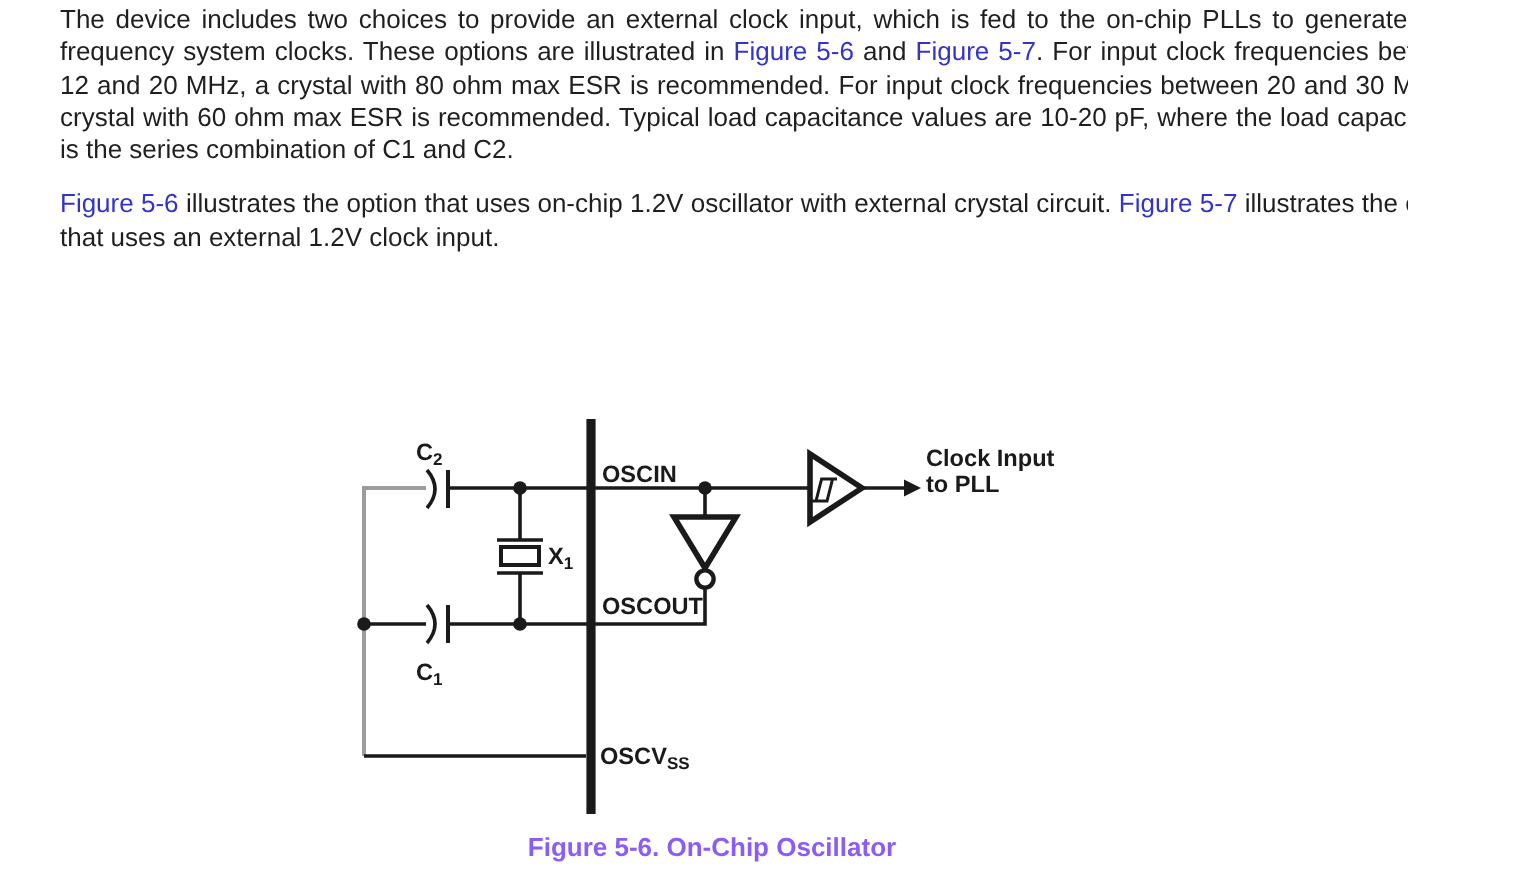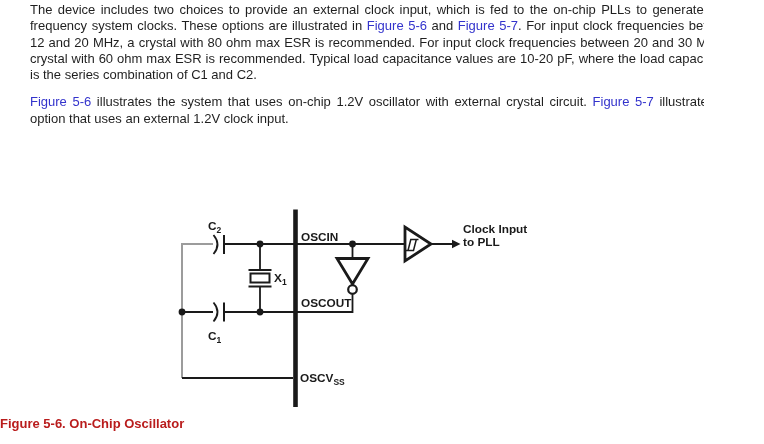--- a/index.html
+++ b/index.html
@@ -8,37 +8,37 @@
     background:#ffffff; font-family:"Liberation Sans", sans-serif;
   }
   #text-col {
     position:absolute; left:30px; top:2px; width:708px;
     color:#1f1f1f; font-size:13px; line-height:16.3px;
   }
   #text-col p { margin:0 0 11px 0; text-align:justify; }
   #text-col .link { color:#3333CC; cursor:pointer; }
   #circuit-svg { position:absolute; left:0; top:205px; }
   #figure-caption {
-    position:absolute; top:416px; left:0; width:712px; 
-    font-weight:bold; font-size:13px; color:#b91c1c;
+    position:absolute; top:416px; left:0; width:712px; text-align:center;
+    font-weight:bold; font-size:13px; color:#8b5cf6;
   }
   svg text {
     font-family:"Liberation Sans", sans-serif; font-weight:bold;
     font-size:11.8px; fill:#1a1a1a;
   }
   svg .sub { font-size:8.5px; }
 </style>
 </head>
 <body>
 
 <div id="page">
 
   <div id="text-col">
     <p><span>The device includes two choices to provide an external clock input, which is fed to the on-chip PLLs to generate high-frequency system clocks. These options are illustrated in </span><span class="link">Figure 5-6</span><span> and </span><span class="link">Figure 5-7</span><span>. For input clock frequencies between 12 and 20 MHz, a crystal with 80 ohm max ESR is recommended. For input clock frequencies between 20 and 30 MHz, a crystal with 60 ohm max ESR is recommended. Typical load capacitance values are 10-20 pF, where the load capacitance is the series combination of C1 and C2.</span></p>
-    <p><span class="link">Figure 5-6</span><span> illustrates the system that uses on-chip 1.2V oscillator with external crystal circuit. </span><span class="link">Figure 5-7</span><span> illustrates the option that uses an external 1.2V clock input.</span></p>
+    <p><span class="link">Figure 5-6</span><span> illustrates the option that uses on-chip 1.2V oscillator with external crystal circuit. </span><span class="link">Figure 5-7</span><span> illustrates the option that uses an external 1.2V clock input.</span></p>
   </div>
 
   <svg id="circuit-svg" width="764" height="215" viewBox="0 205 764 215" xmlns="http://www.w3.org/2000/svg">
 
     <polyline points="213,244 182,244 182,378" fill="none" stroke="#9c9c9c" stroke-width="2"></polyline>
 
     <path d="M224,244 H405 M224,312 H352.5 V294.5 M182,312 H213 M182,378 H293
          M260,244 V270 M260,286.5 V312 M352.5,244 V258.5 M431,244 H453" fill="none" stroke="#1a1a1a" stroke-width="1.8"></path>
 
     <g stroke="#1a1a1a" fill="none">

